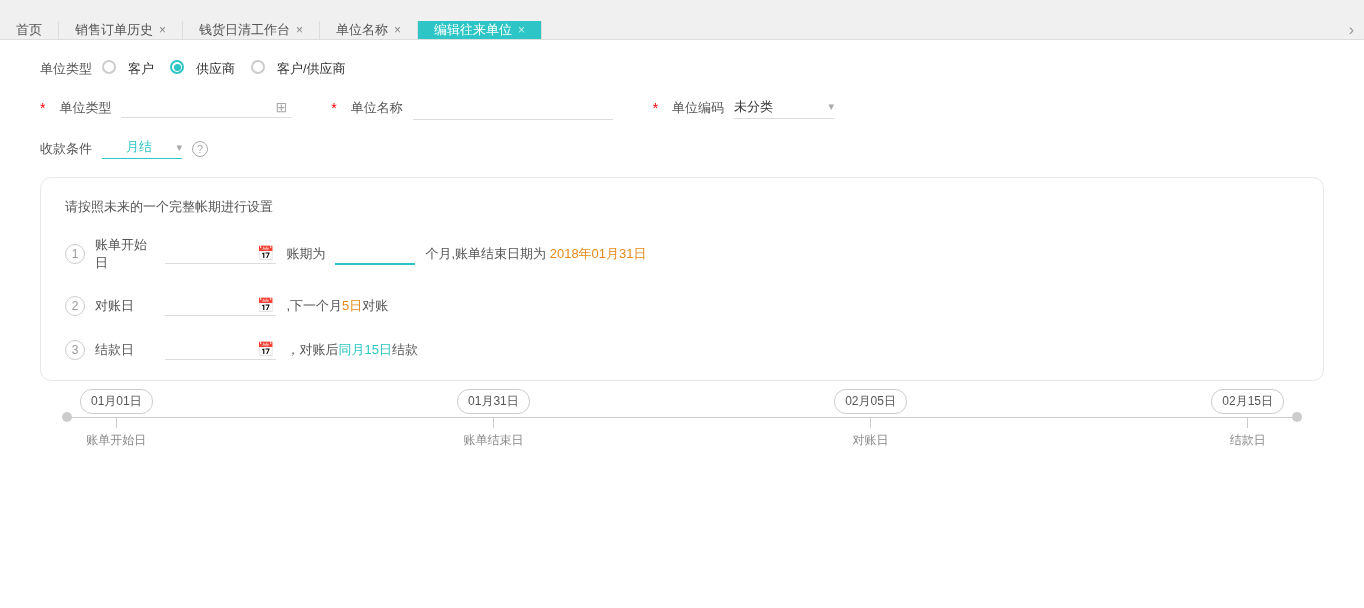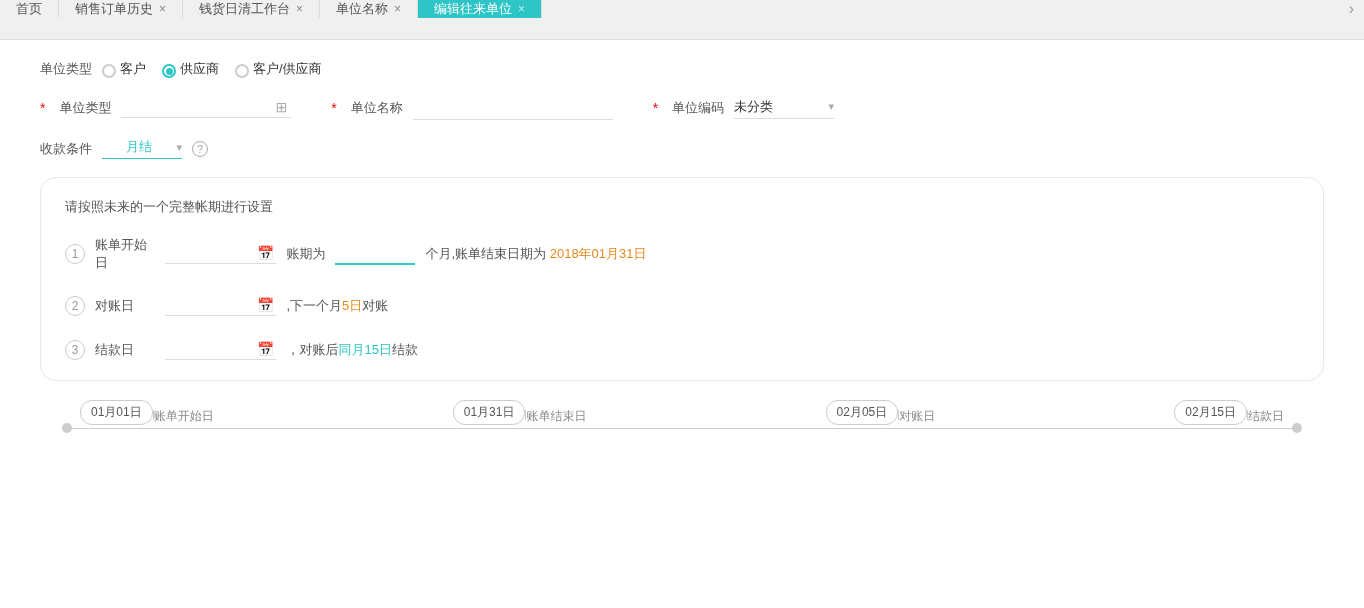--- a/index.html
+++ b/index.html
@@ -1,21 +1,21 @@
 <!DOCTYPE html>
 <html><head>
   <meta charset="utf-8">
   <style>
     * { box-sizing: border-box; margin: 0; padding: 0; }
     body { font-family: "Microsoft YaHei", "PingFang SC", sans-serif; font-size: 14px; background: #f5f5f5; color: #333; }
 
     
     .tab-bar {
       display: flex;
-      align-items: flex-start;
+      align-items: flex-end;
       background: #f0f0f0;
       border-bottom: 1px solid #ddd;
       height: 40px;
       position: relative;
     }
     .tab-item {
       display: flex;
       align-items: center;
       padding: 0 16px;
       cursor: pointer;
@@ -69,22 +69,22 @@
       color: red;
       margin-right: 4px;
     }
     .radio-group {
       display: flex;
       align-items: center;
       gap: 16px;
     }
     .radio-item {
       display: flex;
-      align-items: flex-end;
-      gap: 4px;
+      align-items: flex-start;
+      gap: 12px;
       cursor: pointer;
       font-size: 13px;
     }
     .radio-circle {
       width: 14px;
       height: 14px;
       border-radius: 50%;
       border: 2px solid #ccc;
       display: flex;
       align-items: center;
@@ -171,23 +171,23 @@
       align-items: center;
       justify-content: center;
       font-size: 11px;
       color: #aaa;
       cursor: pointer;
     }
 
     
     .period-box {
       border: 1px solid #e8e8e8;
-      border-radius: 16px;
+      border-radius: 11px;
       padding: 20px 24px;
-      margin-bottom: 19px;
+      margin-bottom: 8px;
     }
     .period-title {
       font-size: 13px;
       color: #555;
       margin-bottom: 20px;
     }
     .period-row {
       display: flex;
       align-items: center;
       margin-bottom: 24px;
@@ -251,21 +251,21 @@
     }
 
     
     .preview-text {
       font-size: 13px;
       color: #555;
       padding: 12px 0 20px 0;
     }
     .timeline-node {
       display: flex;
-      flex-direction: row;
+      flex-direction: column;
       align-items: center;
       position: relative;
       z-index: 1;
     }
     .timeline-label-box {
       border: 1px solid #ccc;
       border-radius: 12px;
       padding: 3px 10px;
       font-size: 12px;
       color: #555;

